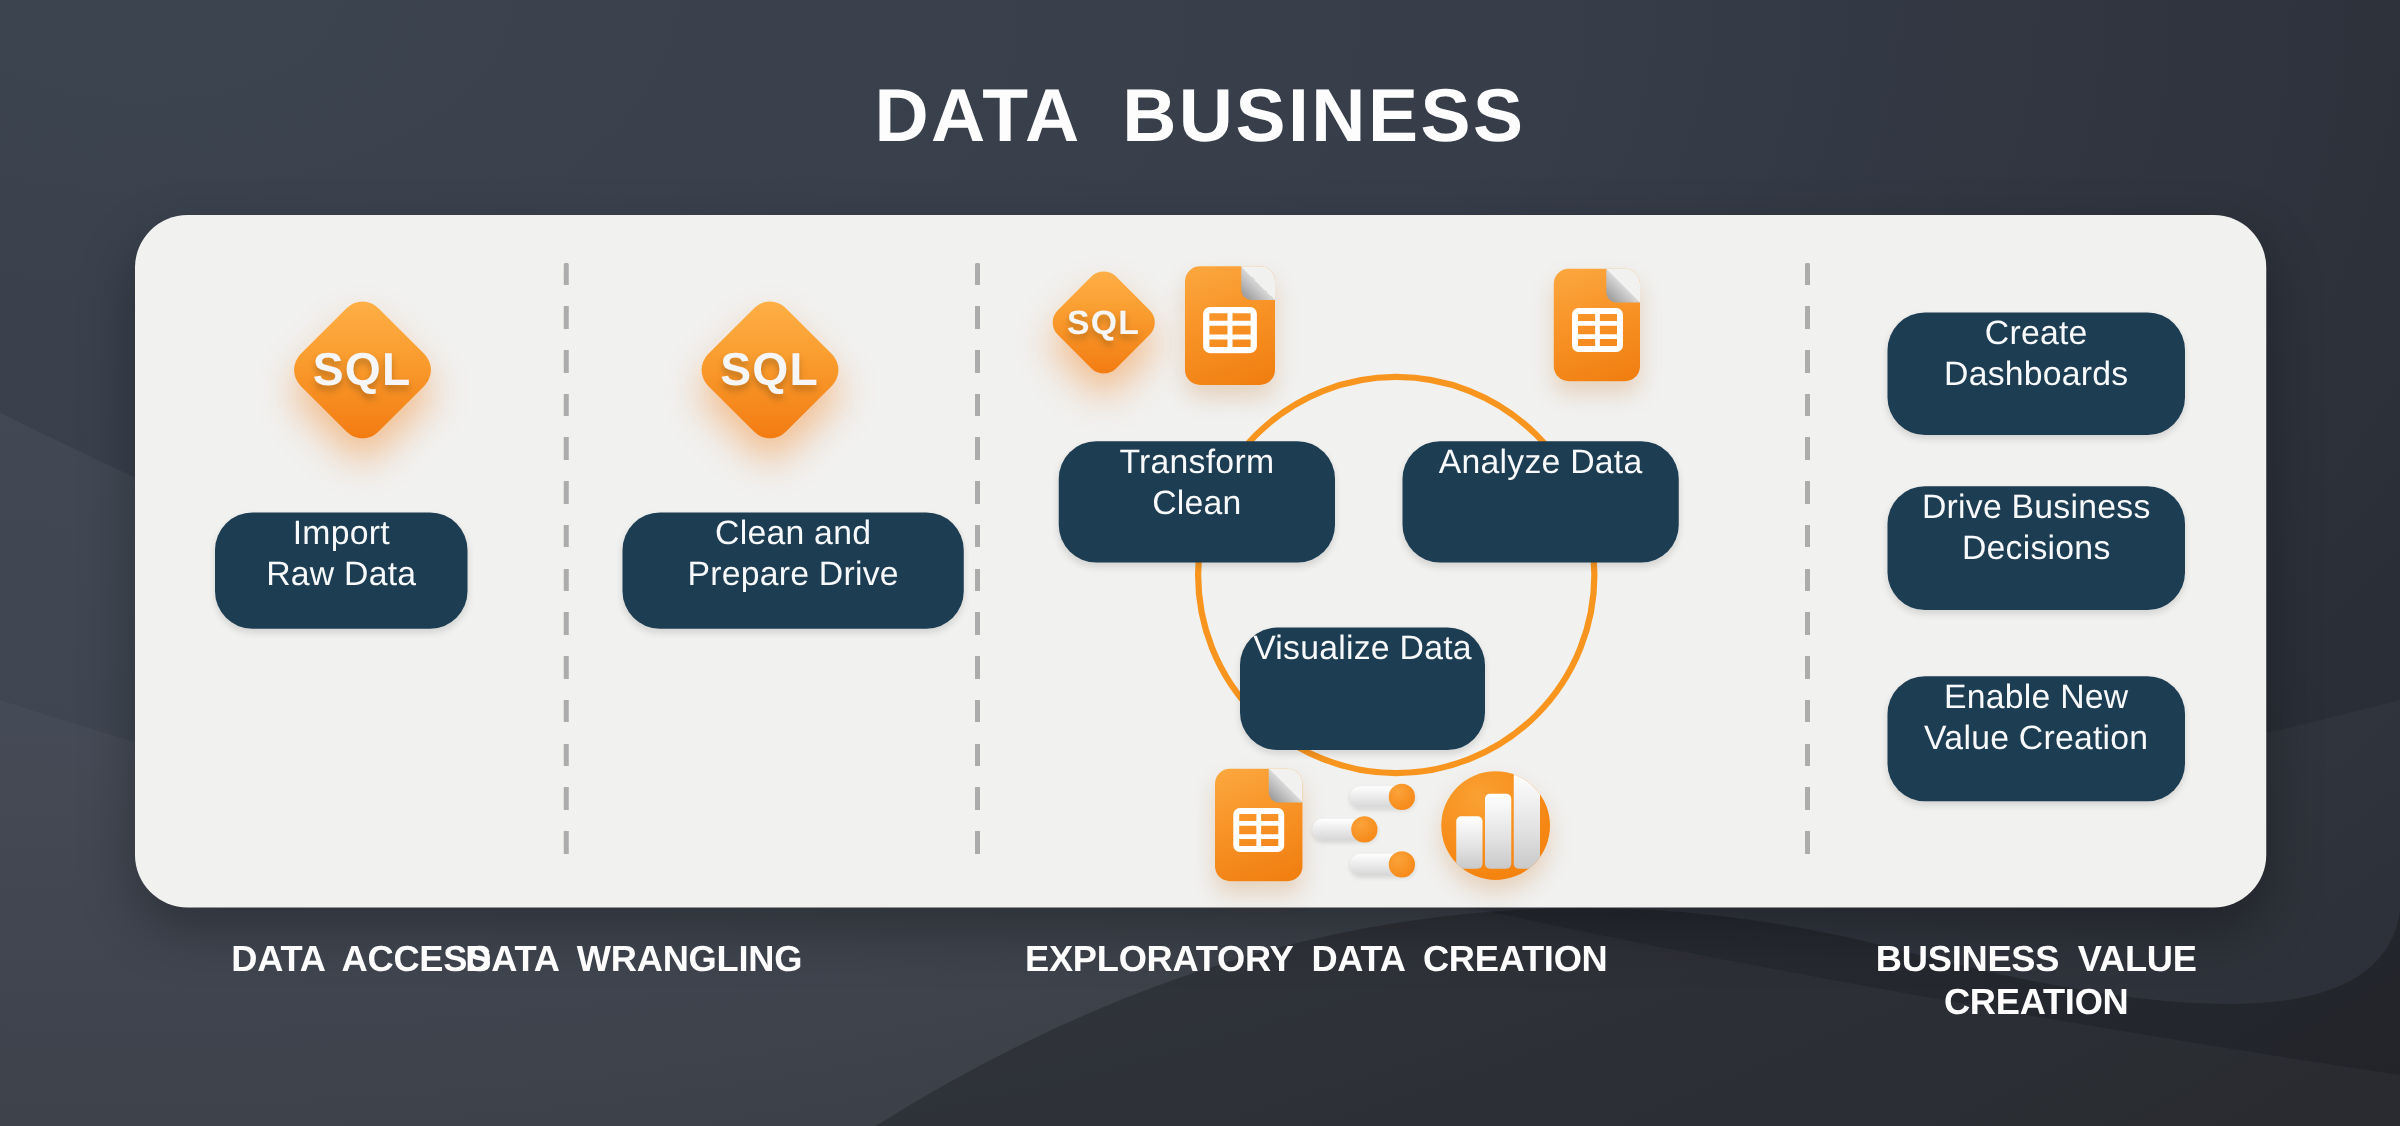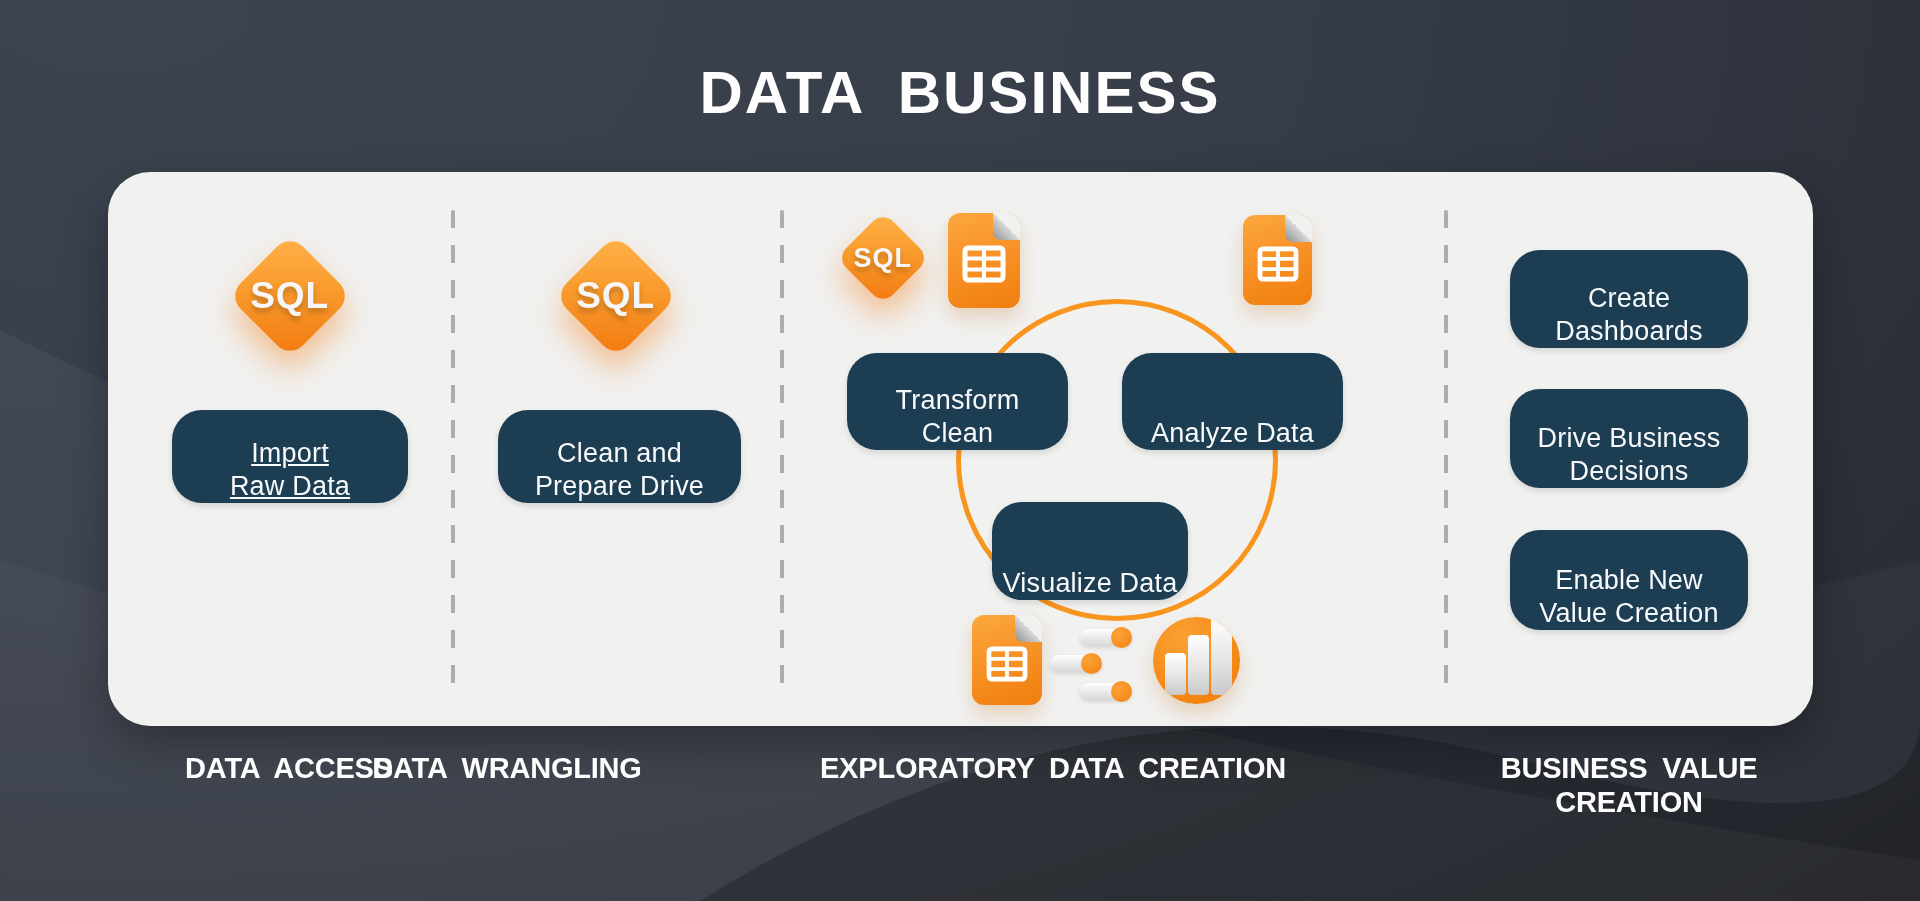--- a/index.html
+++ b/index.html
@@ -31,21 +31,21 @@
     border-radius: 2px;
   }
 
   .cycle-circle {
     position: absolute; left: 956px; top: 299px; width: 322px; height: 322px;
     border: 5px solid #f8951f; border-radius: 50%;
   }
 
   .btn {
     position: absolute; background: #1d3d53; border-radius: 30px;
-    display: flex; flex-direction: column; align-items: center; justify-content: flex-end;
+    display: flex; flex-direction: column; align-items: center; justify-content: flex-start;
     color: #f7f9fa; font-size: 27px; line-height: 33px; text-align: center;
     letter-spacing: 0.2px; box-shadow: 0 3px 6px rgba(0,0,0,0.12);
     z-index: 3;
   }
 
   .sql-diamond {
     position: absolute; transform: rotate(45deg);
     background: linear-gradient(135deg, #ffb24a 0%, #f99b2d 45%, #f2780f 100%);
     display: flex; align-items: center; justify-content: center;
     box-shadow: 12px 12px 30px rgba(244,130,30,0.45);
@@ -119,30 +119,30 @@
 
   <div class="card"></div>
 
   <div class="divider" style="left:451px"></div>
   <div class="divider" style="left:780px"></div>
   <div class="divider" style="left:1444px"></div>
 
   <div class="sql-diamond sql-large" style="left:246px; top:252px;">
     <span>SQL</span>
   </div>
-  <div class="btn" style="left:172px; top:410px; width:236px; height:93px;text-decoration:underline;">
+  <div class="btn" style="left:172px; top:410px; width:202px; height:93px;">
     <span>Import</span>
     <span>Raw Data</span>
   </div>
   <div class="section-label" style="left:289px">DATA ACCESS</div>
 
   <div class="sql-diamond sql-large" style="left:572px; top:252px;">
     <span>SQL</span>
   </div>
-  <div class="btn" style="left:498px; top:410px; width:243px; height:93px;">
+  <div class="btn" style="left:498px; top:410px; width:273px; height:93px;">
     <span>Clean and</span>
     <span>Prepare Drive</span>
   </div>
   <div class="section-label" style="left:507px">DATA WRANGLING</div>
 
   <div class="cycle-circle"></div>
 
   <div class="sql-diamond sql-small" style="left:850px; top:225px;">
     <span>SQL</span>
   </div>
@@ -206,19 +206,19 @@
   <div class="section-label" style="left:1053px">EXPLORATORY DATA CREATION</div>
 
   <div class="btn" style="left:1510px; top:250px; width:238px; height:98px;">
     <span>Create</span>
     <span>Dashboards</span>
   </div>
   <div class="btn" style="left:1510px; top:389px; width:238px; height:99px;">
     <span>Drive Business</span>
     <span>Decisions</span>
   </div>
-  <div class="btn" style="left:1510px; top:530px; width:238px; height:100px;">
+  <div class="btn" style="left:1510px; top:541px; width:238px; height:100px;">
     <span>Enable New</span>
     <span>Value Creation</span>
   </div>
   <div class="section-label wrap" style="left:1629px">BUSINESS VALUE CREATION</div>
 
 </div>
 
 </body></html>

